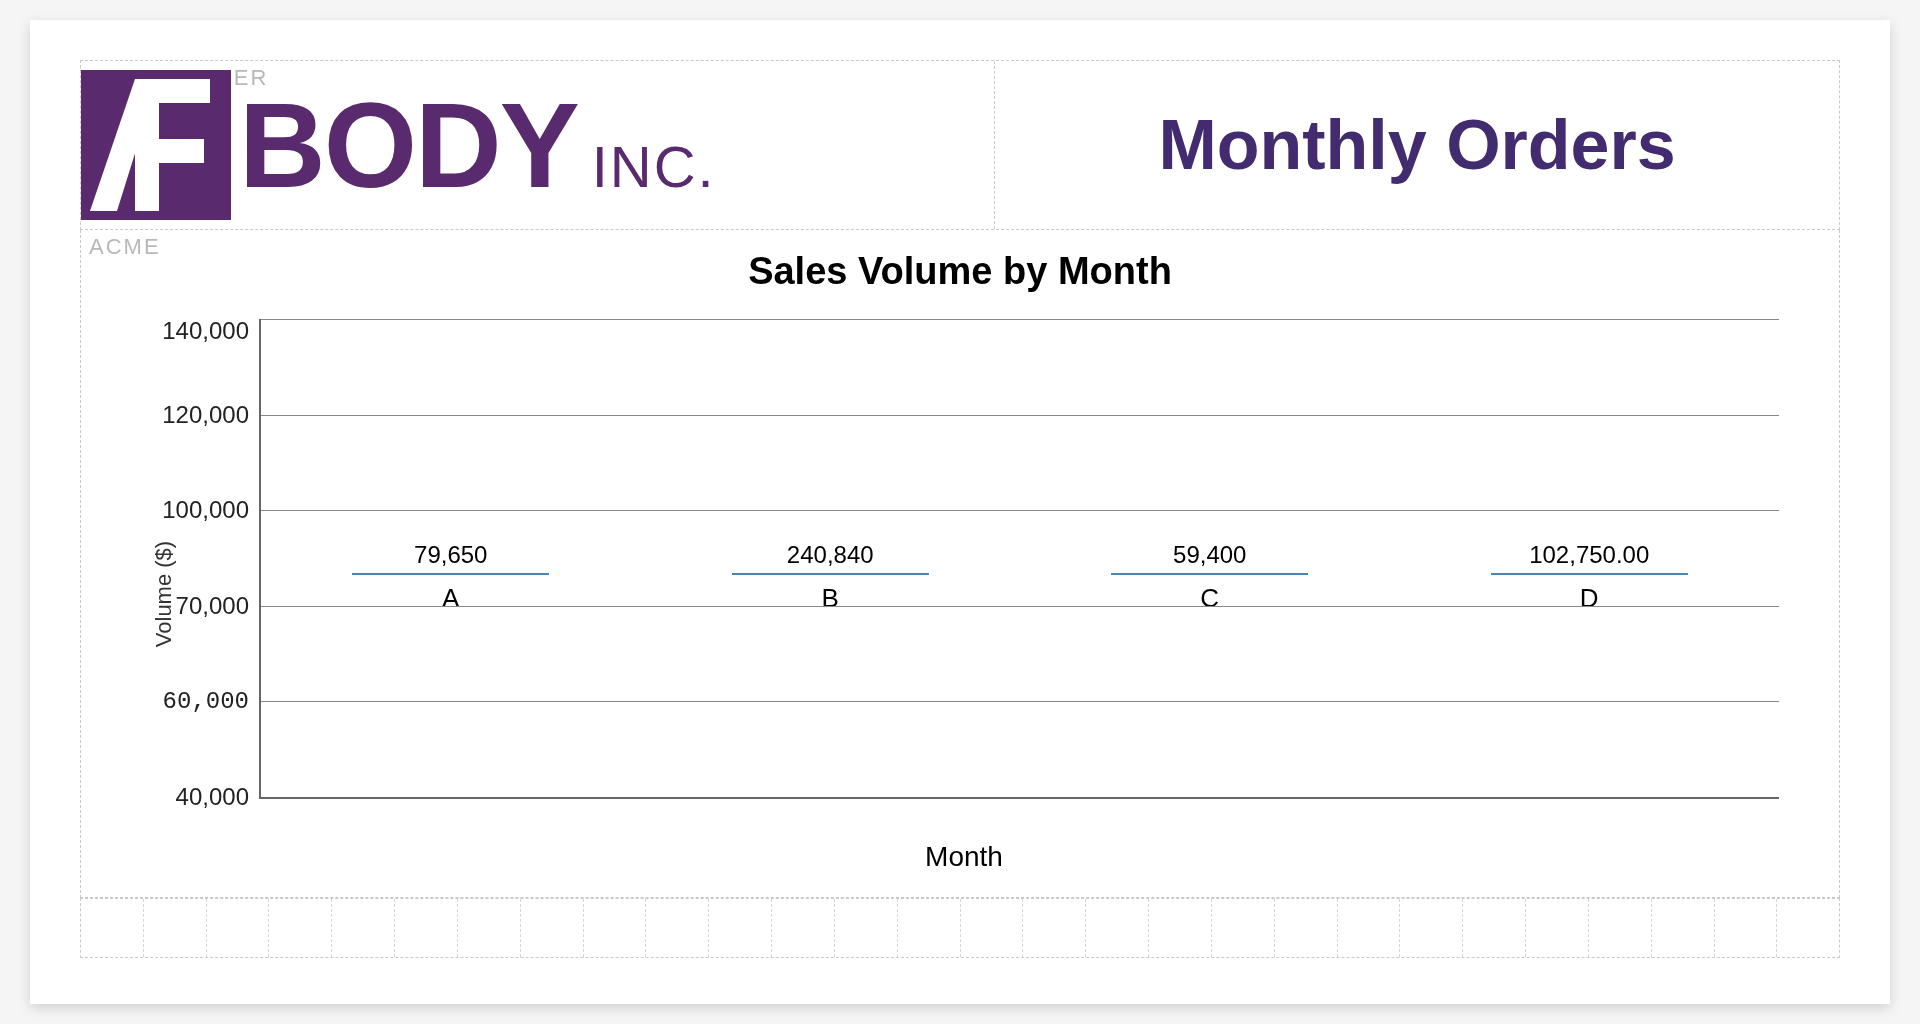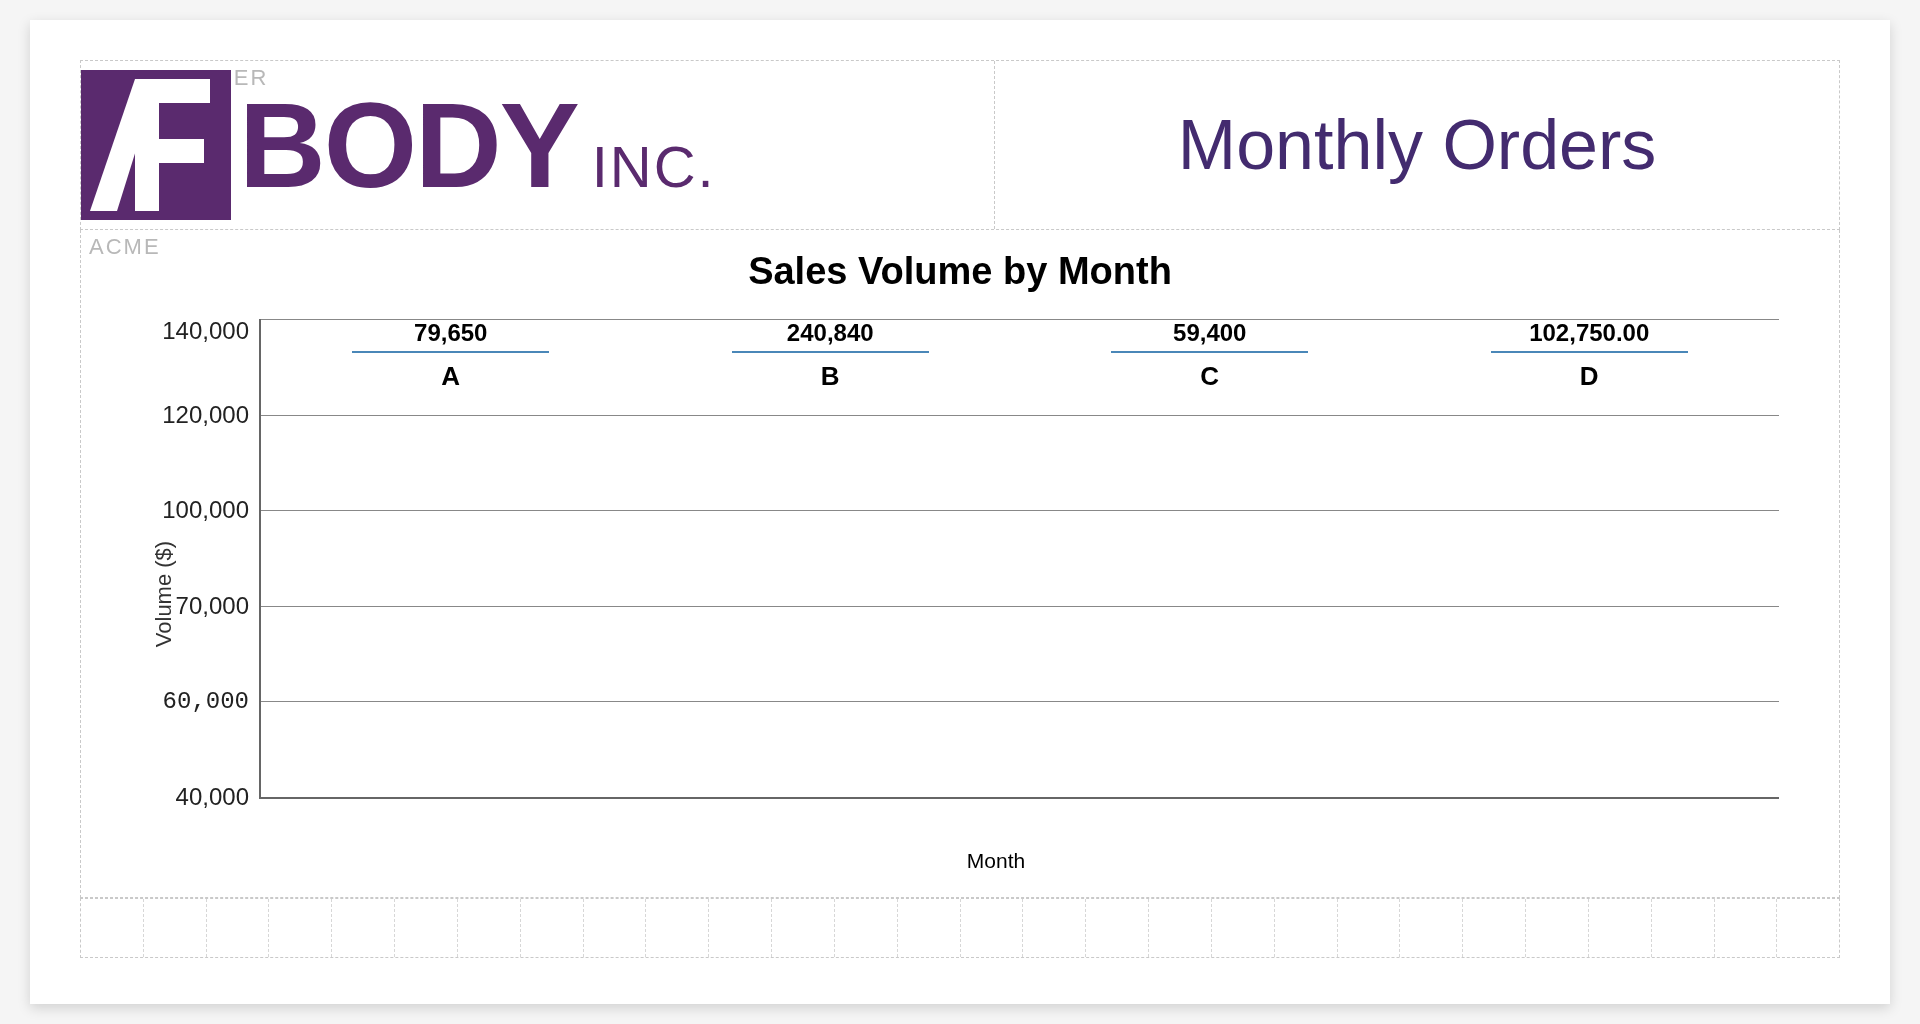--- a/index.html
+++ b/index.html
@@ -66,21 +66,21 @@
     font-size: 58px;
     font-weight: 400;
     color: #5a2a6e;
     margin-left: 14px;
     letter-spacing: 2px;
   }
   .header-title {
     flex: 1;
     text-align: center;
     font-size: 70px;
-    font-weight: 400;
+    font-weight: 700;
     color: #432b6f;
   }
   .section-body {
     border: 1px dashed #c9c9c9;
     border-top: none;
     position: relative;
     padding: 8px 0 8px 0;
   }
   .chart-title {
     text-align: center;
@@ -126,22 +126,21 @@
     padding-right: 12px;
     font-size: 24px;
     color: #222;
     white-space: nowrap;
   }
   .bars {
     position: absolute;
     left: 0; right: 0; top: 0; bottom: 0;
     display: flex;
     justify-content: space-around;
-    align-items: flex-start;
-    font-weight: bold;
+    align-items: center;
   }
   .bar-wrap {
     width: 13%;
     display: flex;
     flex-direction: column;
     align-items: center;
     position: relative;
   }
   .bar-label {
     font-size: 24px;
@@ -161,23 +160,22 @@
     font-size: 26px;
     color: #000;
     left: 50%;
     transform: translateX(-50%);
   }
   .xlab {
     position: absolute;
     bottom: 16px;
     left: 50%;
     transform: translateX(-50%);
-    font-size: 21px;
-    color: #000;
-    margin-left: 32px;
+    font-size: 28px;
+    color: #000;
   }
   .section-spacer {
     border: 1px dashed #c9c9c9;
     border-top: 1px dashed #c9c9c9;
     height: 60px;
     position: relative;
     margin-top: 0;
     display: flex;
   }
   .spacer-cell {

